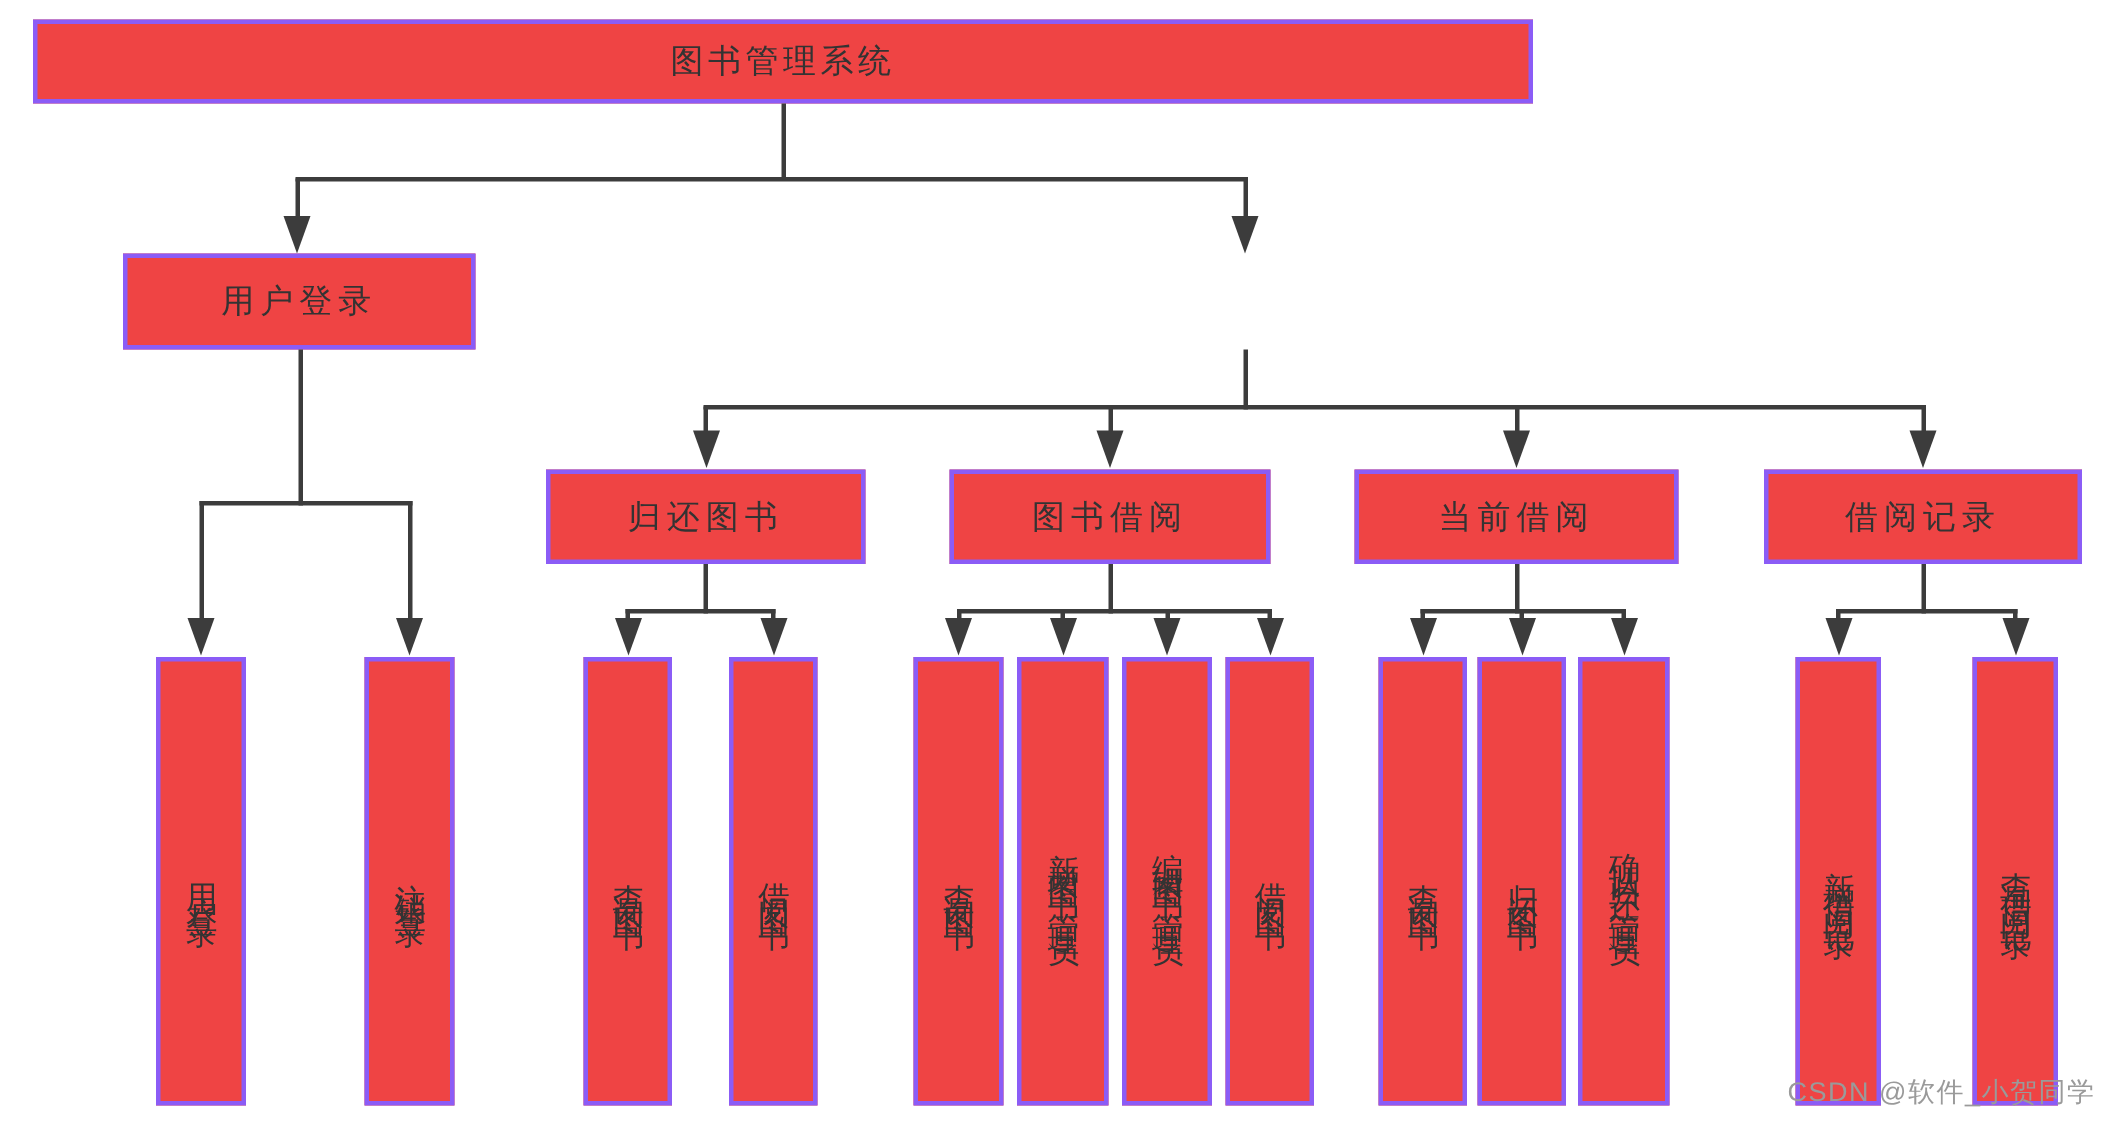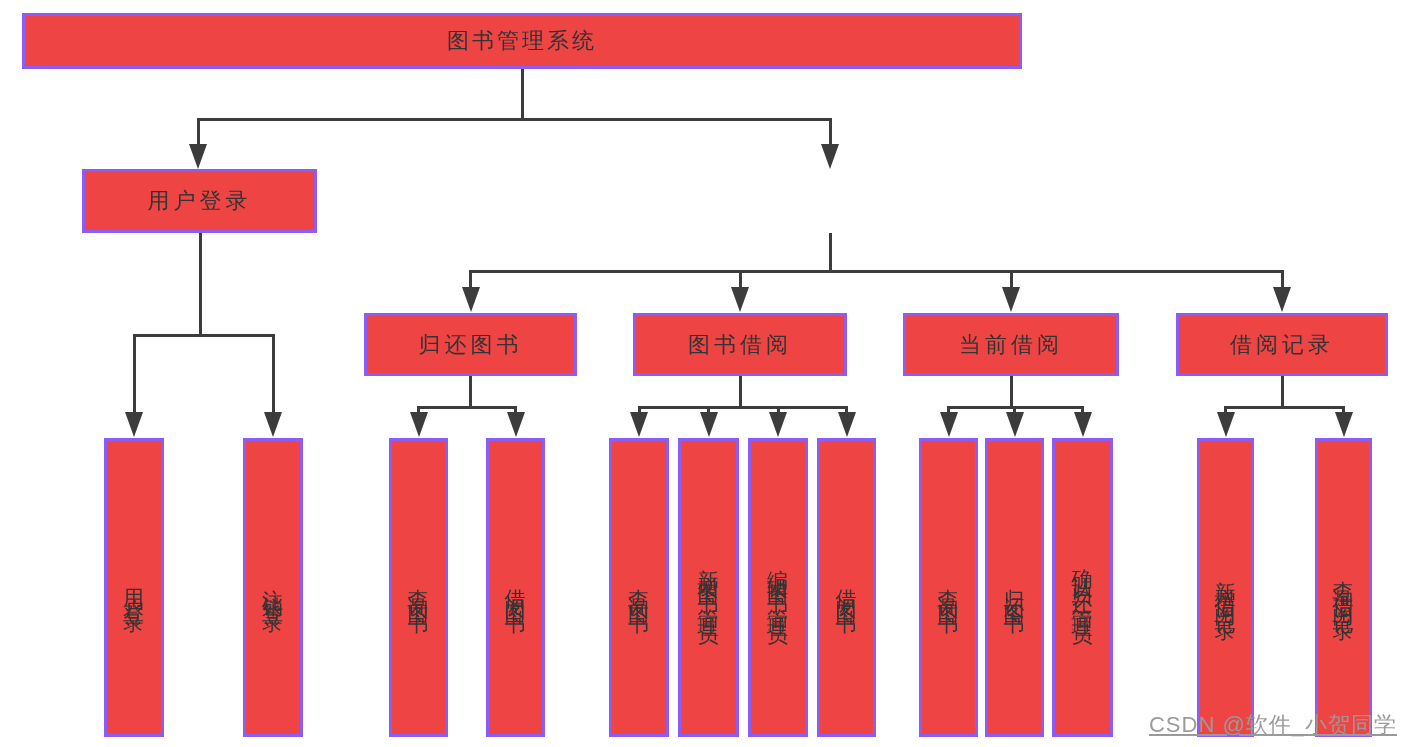--- a/index.html
+++ b/index.html
@@ -19,21 +19,21 @@
     font-size:21px;letter-spacing:8px;line-height:1;white-space:normal;
   }
   .ln{position:absolute;background:#3c3c3c;}
   .arw{
     position:absolute;width:0;height:0;
     border-left:9px solid transparent;border-right:9px solid transparent;
     border-top:25px solid #3c3c3c;
   }
   .watermark{
     position:absolute;right:8px;bottom:7px;
-    font-size:22px;letter-spacing:1px;color:#9a9a9a;z-index:5;text-decoration:underline;
+    font-size:18px;letter-spacing:1px;color:#9a9a9a;z-index:5;
   }
 </style>
 </head>
 <body>
 
 <div class="canvas">
 
   <div class="node root" style="left:22px;top:13px;width:1000px;height:56px;">图书管理系统</div>
 
   <div class="ln" style="left:520.5px;top:69px;width:3px;height:51px;"></div>

